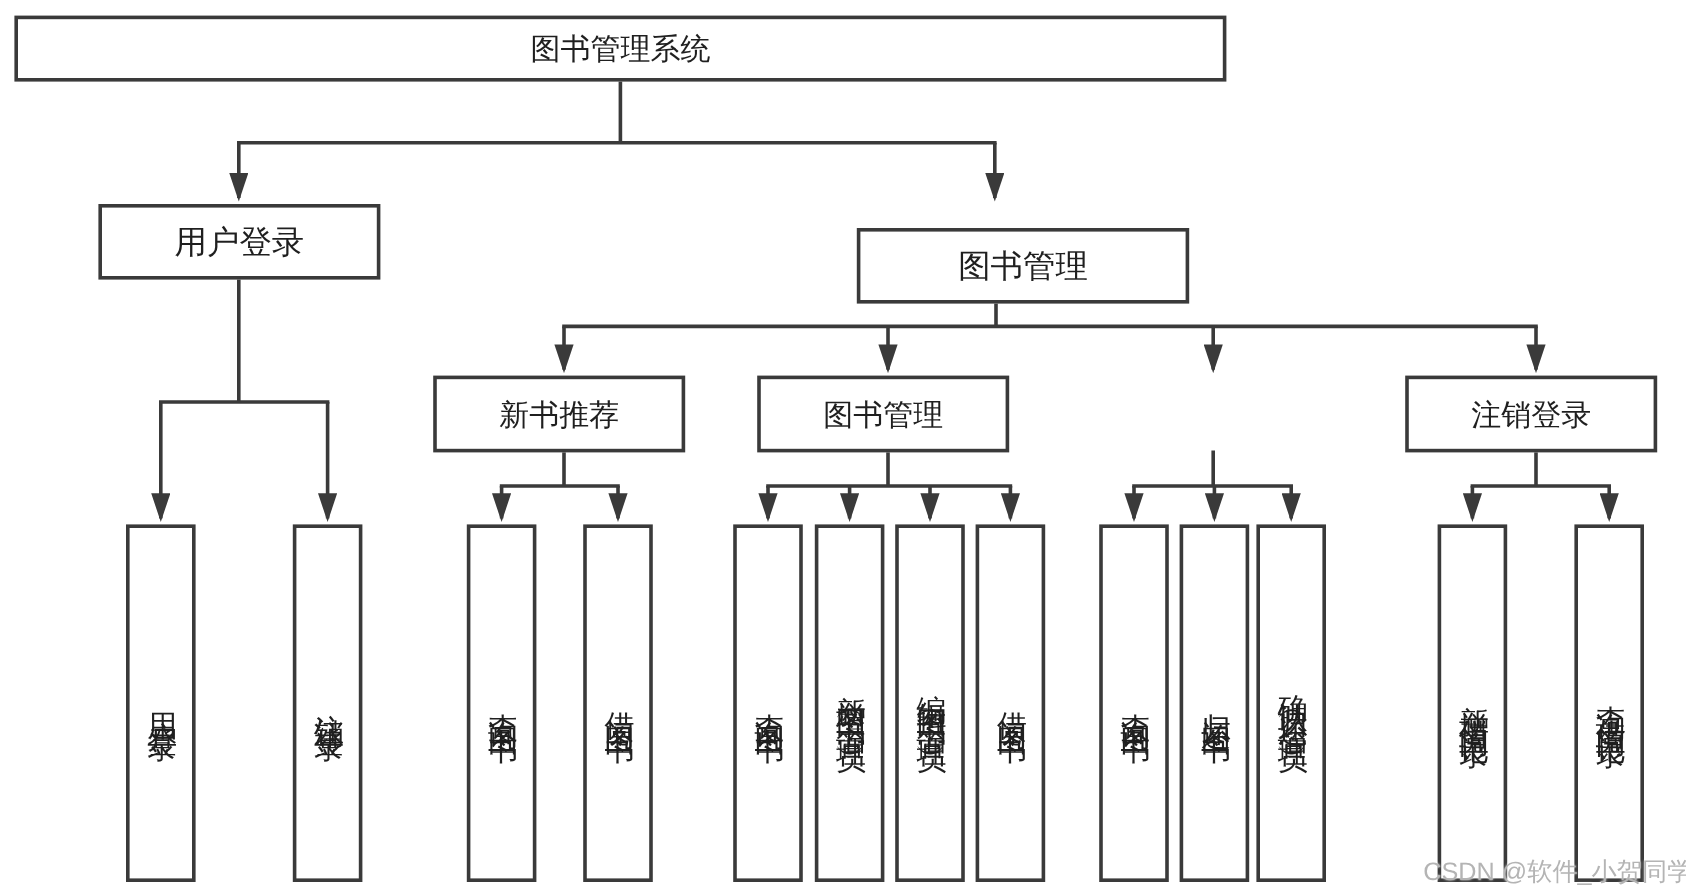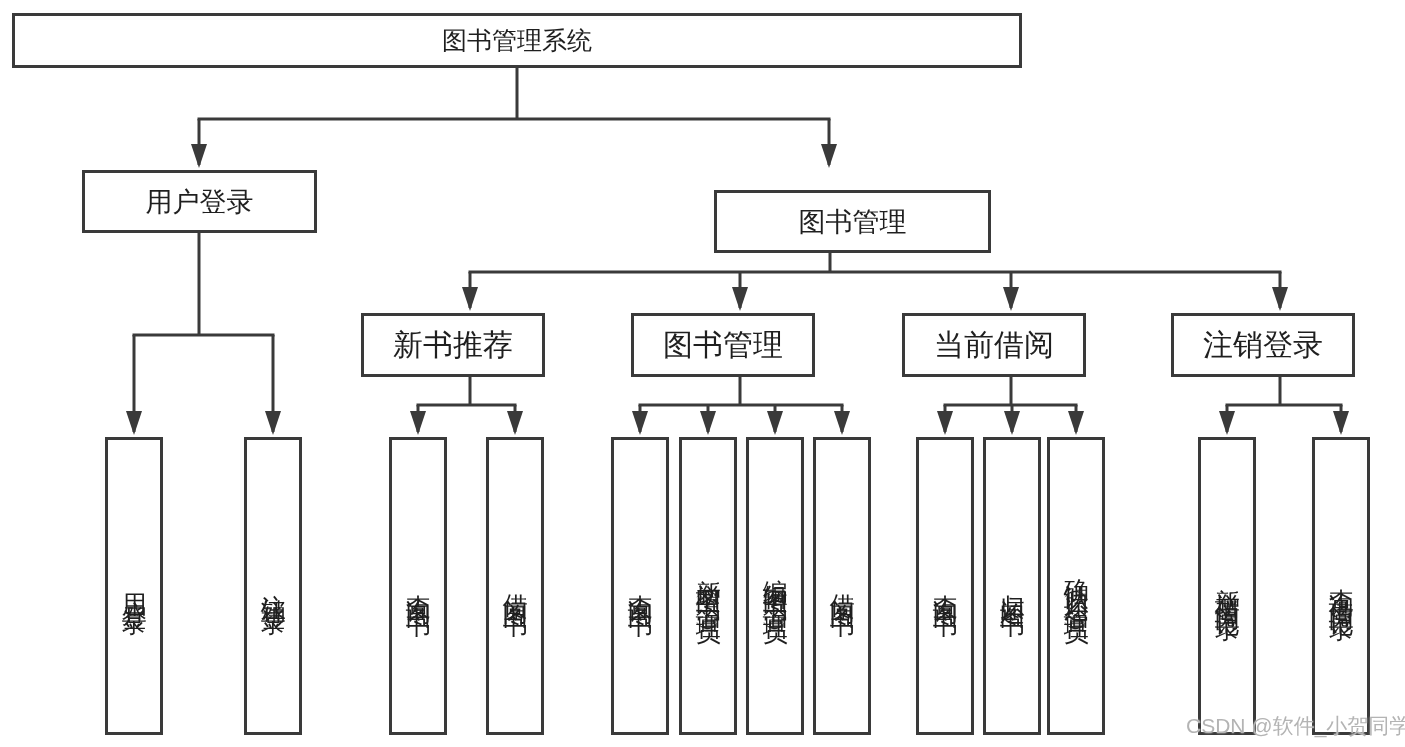--- a/index.html
+++ b/index.html
@@ -19,21 +19,21 @@
     background: #ffffff;
     display: flex;
     align-items: center;
     justify-content: center;
     color: #1f1f1f;
   }
   .root-box { left: 12px; top: 13px; width: 1010px; height: 55px; font-size: 25px; }
   .l2 { top: 170px; height: 63px; font-size: 27px; }
   .l2-left  { left: 82px;  width: 235px; }
   .l2-right { left: 714px; width: 277px; margin-top: 20px; }
-  .l3 { top: 313px; width: 184px; height: 64px; font-size: 30px; }
+  .l3 { top: 313px; width: 210px; height: 64px; font-size: 25px; }
   .leaf { top: 437px; width: 58px; height: 298px; }
   .vlabel {
     writing-mode: vertical-rl;
     text-orientation: mixed;
     font-size: 25px;
     letter-spacing: 6px;
     line-height: 1.1;
     white-space: nowrap;
     color: #1f1f1f;
   }
@@ -103,23 +103,20 @@
   <div class="box l2 l2-right">
     <span class="hlabel">图书管理</span>
   </div>
 
   <div class="box l3" style="left:361px">
     <span class="hlabel">新书推荐</span>
   </div>
   <div class="box l3" style="left:631px">
     <span class="hlabel">图书管理</span>
   </div>
-  <div class="box l3" style="left:902px">
-    <span class="hlabel">当前借阅</span>
-  </div>
   <div class="box l3" style="left:1171px">
     <span class="hlabel">注销登录</span>
   </div>
 
   <div class="box leaf" style="left:105px">
     <span class="vlabel">用户登录</span>
   </div>
   <div class="box leaf" style="left:244px">
     <span class="vlabel">注销登录</span>
   </div>

